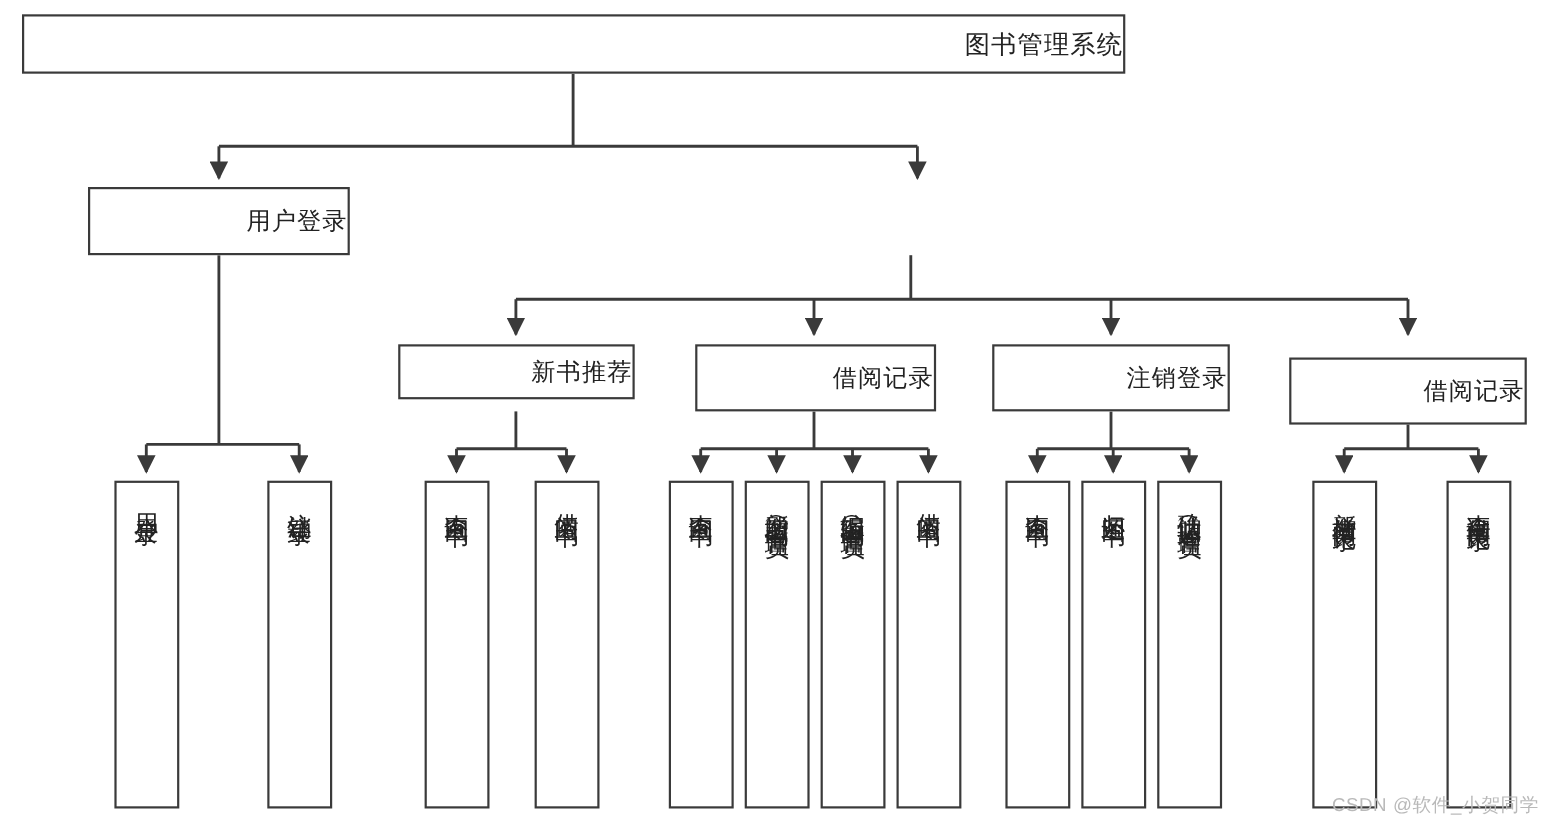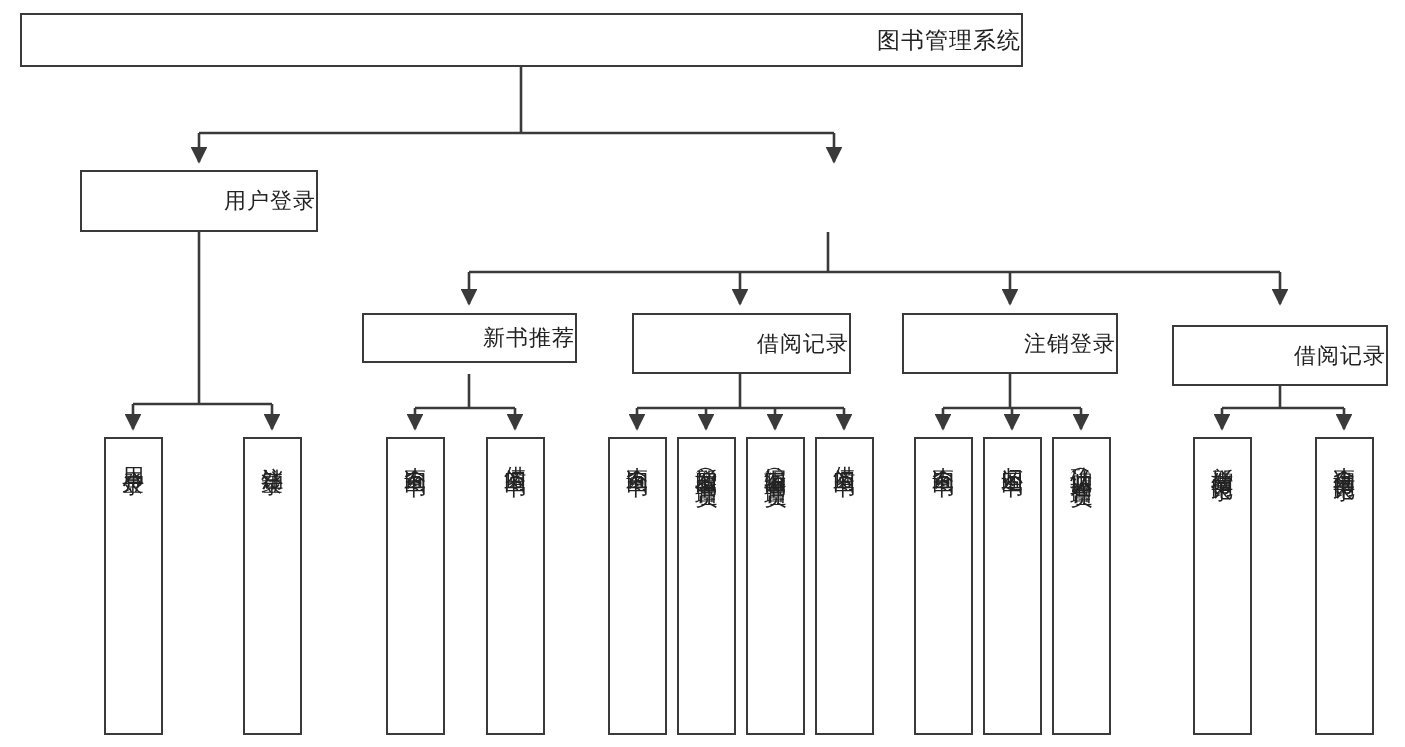--- a/index.html
+++ b/index.html
@@ -125,14 +125,15 @@
   <div class="node v" id="n-lf-10" style="left: 1052px; top: 437px; width: 59px; height: 298px;">
     <span class="lbl">确认归还（管理员）</span>
   </div>
   <div class="node v" id="n-lf-11" style="left: 1193px; top: 437px; width: 59px; height: 298px;">
     <span class="lbl">新增借阅记录</span>
   </div>
   <div class="node v" id="n-lf-12" style="left: 1315px; top: 437px; width: 59px; height: 298px;">
     <span class="lbl">查询借阅记录</span>
   </div>
 
+  <div class="watermark">CSDN @软件_小贺同学</div>
 
 </div>
 
 </body></html>

